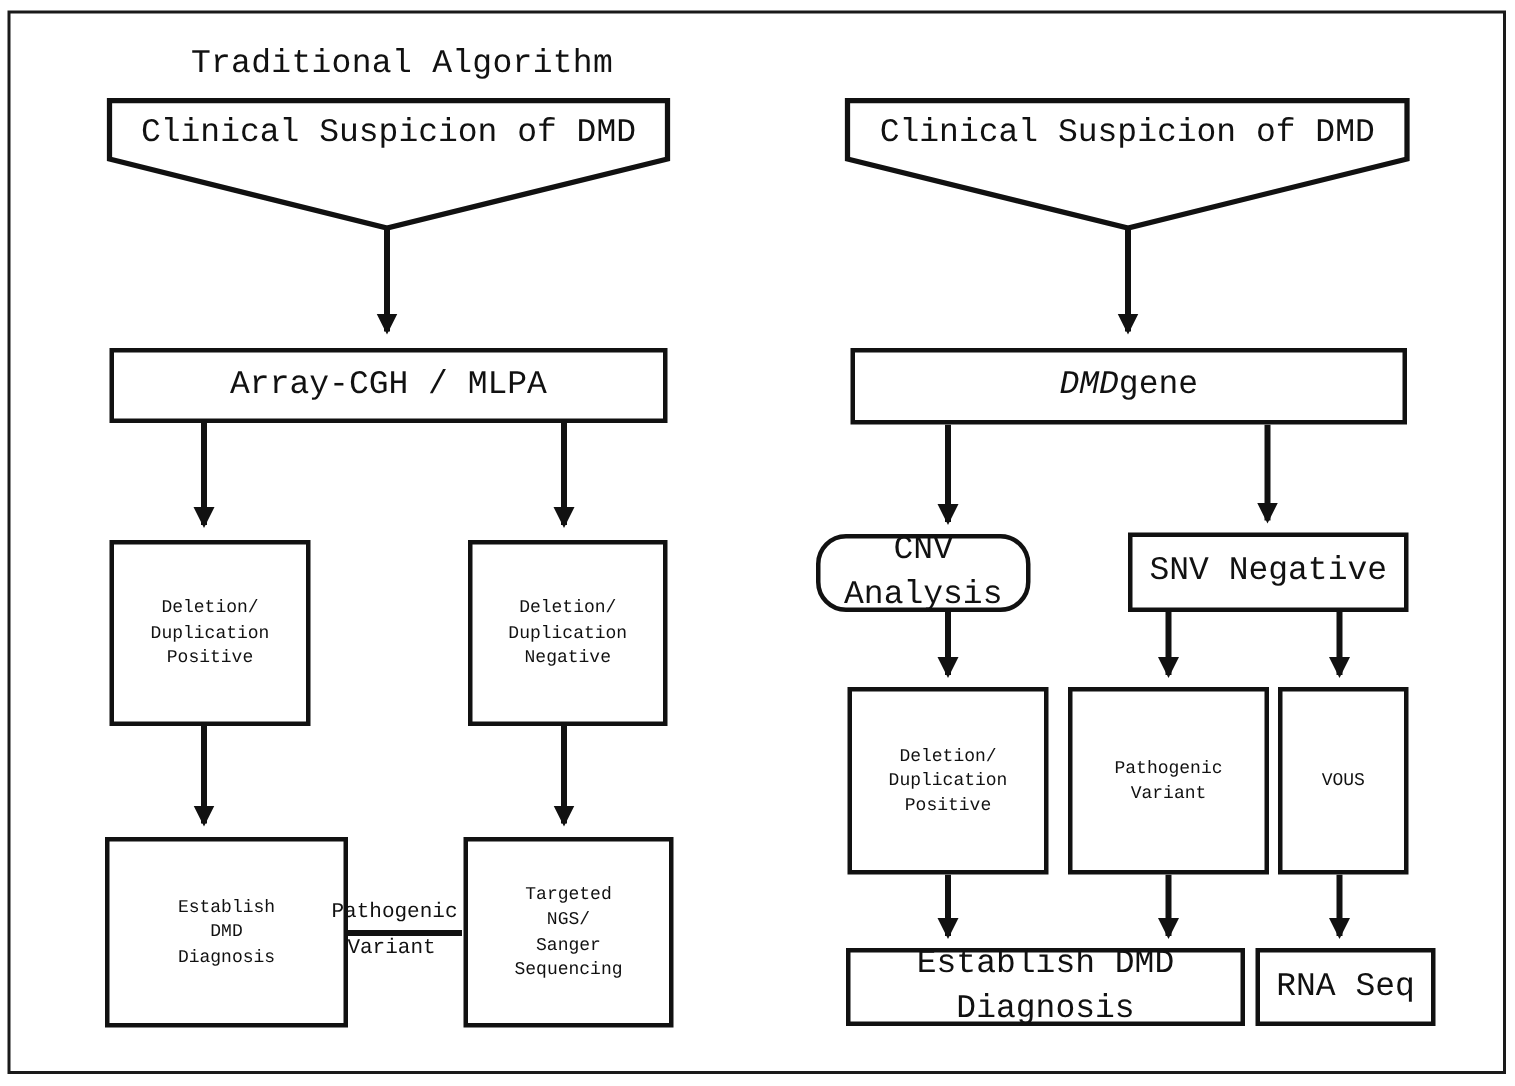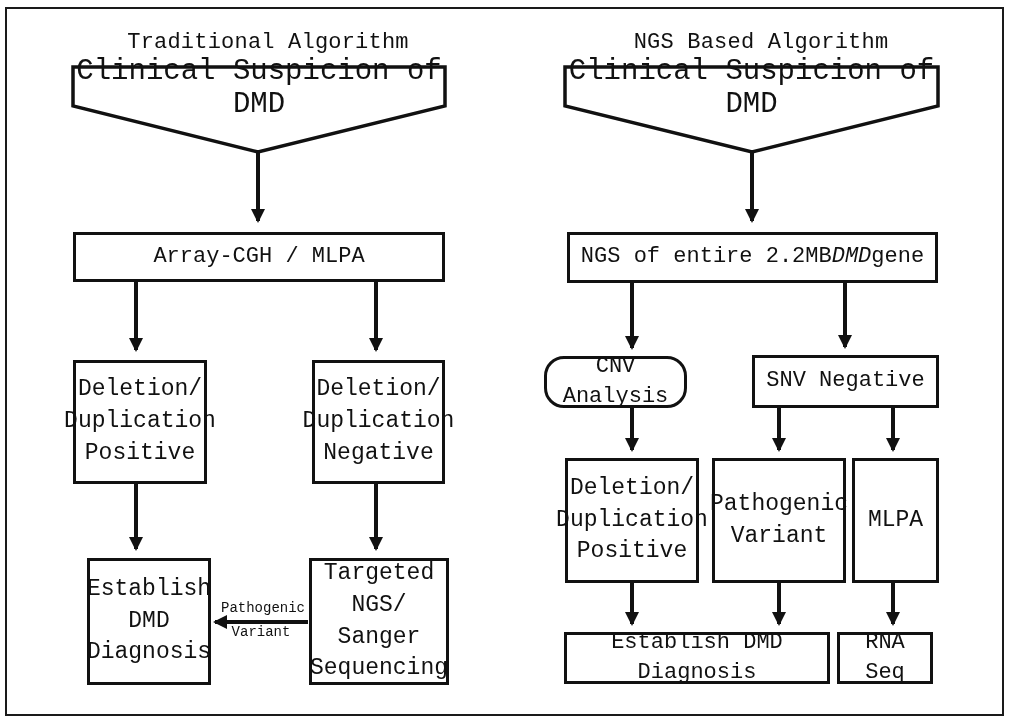--- a/index.html
+++ b/index.html
@@ -31,34 +31,34 @@
     text-align: center;
     font-size: 22px;
     letter-spacing: 0.2px;
     white-space: nowrap;
   }
   .pent-label {
     position: absolute;
     display: flex;
     align-items: center;
     justify-content: center;
-    font-size: 29px;
+    font-size: 22px;
     text-align: center;
   }
   .node {
     position: absolute;
     box-sizing: border-box;
     border: 3px solid #111111;
     background: #ffffff;
     display: flex;
     align-items: center;
     justify-content: center;
     text-align: center;
     white-space: pre-line;
-    font-size: 23px;
+    font-size: 12px;
     line-height: 1.38;
   }
   .node.wide { font-size: 22px; }
   .edge-label {
     position: absolute;
     width: 110px;
     text-align: center;
     font-size: 14px;
     line-height: 1.1;
   }
@@ -106,48 +106,47 @@
   <div class="node wide" style="left:73px; top:232px; width:372px; height:50px;">Array-CGH / MLPA</div>
 
   <div class="node" style="left:73px; top:360px; width:134px; height:124px;">Deletion/
 Duplication
 Positive</div>
 
   <div class="node" style="left:312px; top:360px; width:133px; height:124px;">Deletion/
 Duplication
 Negative</div>
 
-  <div class="node" style="left:70px; top:558px; width:124px; height:127px;margin-left:17px;">Establish
+  <div class="node" style="left:70px; top:558px; width:162px; height:127px;">Establish
 DMD
 Diagnosis</div>
 
   <div class="node" style="left:309px; top:558px; width:140px; height:127px;">Targeted
 NGS/
 Sanger
 Sequencing</div>
 
   <div class="edge-label" style="left:208px; top:601px;">Pathogenic</div>
   <div class="edge-label" style="left:206px; top:625px;">Variant</div>
 
-  <div class="flow-title" style="left:611px; top:30px;">NGS Based Algorithm</div>
 
   <div class="pent-label" style="left:565px; top:70px; width:373px; height:36px;">Clinical Suspicion of DMD</div>
 
-  <div class="node wide" style="left:567px; top:232px; width:371px; height:51px;"><span>NGS of entire 2.2MB </span><span class="italic">DMD</span><span> gene</span></div>
+  <div class="node wide" style="left:567px; top:232px; width:371px; height:51px;"><span class="italic">DMD</span><span> gene</span></div>
 
   <div class="node wide" style="left:544px; top:356px; width:143px; height:52px;border-radius:20px;">CNV Analysis</div>
 
   <div class="node wide" style="left:752px; top:355px; width:187px; height:53px;">SNV Negative</div>
 
   <div class="node" style="left:565px; top:458px; width:134px; height:125px;">Deletion/
 Duplication
 Positive</div>
 
   <div class="node" style="left:712px; top:458px; width:134px; height:125px;">Pathogenic
 Variant</div>
 
-  <div class="node" style="left:852px; top:458px; width:87px; height:125px;">MLPA</div>
+  <div class="node" style="left:852px; top:458px; width:87px; height:125px;">VOUS</div>
 
   <div class="node wide" style="left:564px; top:632px; width:266px; height:52px;">Establish DMD Diagnosis</div>
 
-  <div class="node wide" style="left:837px; top:632px; width:96px; height:52px;">RNA Seq</div>
+  <div class="node wide" style="left:837px; top:632px; width:120px; height:52px;">RNA Seq</div>
 
 </div>
 
 </body></html>

